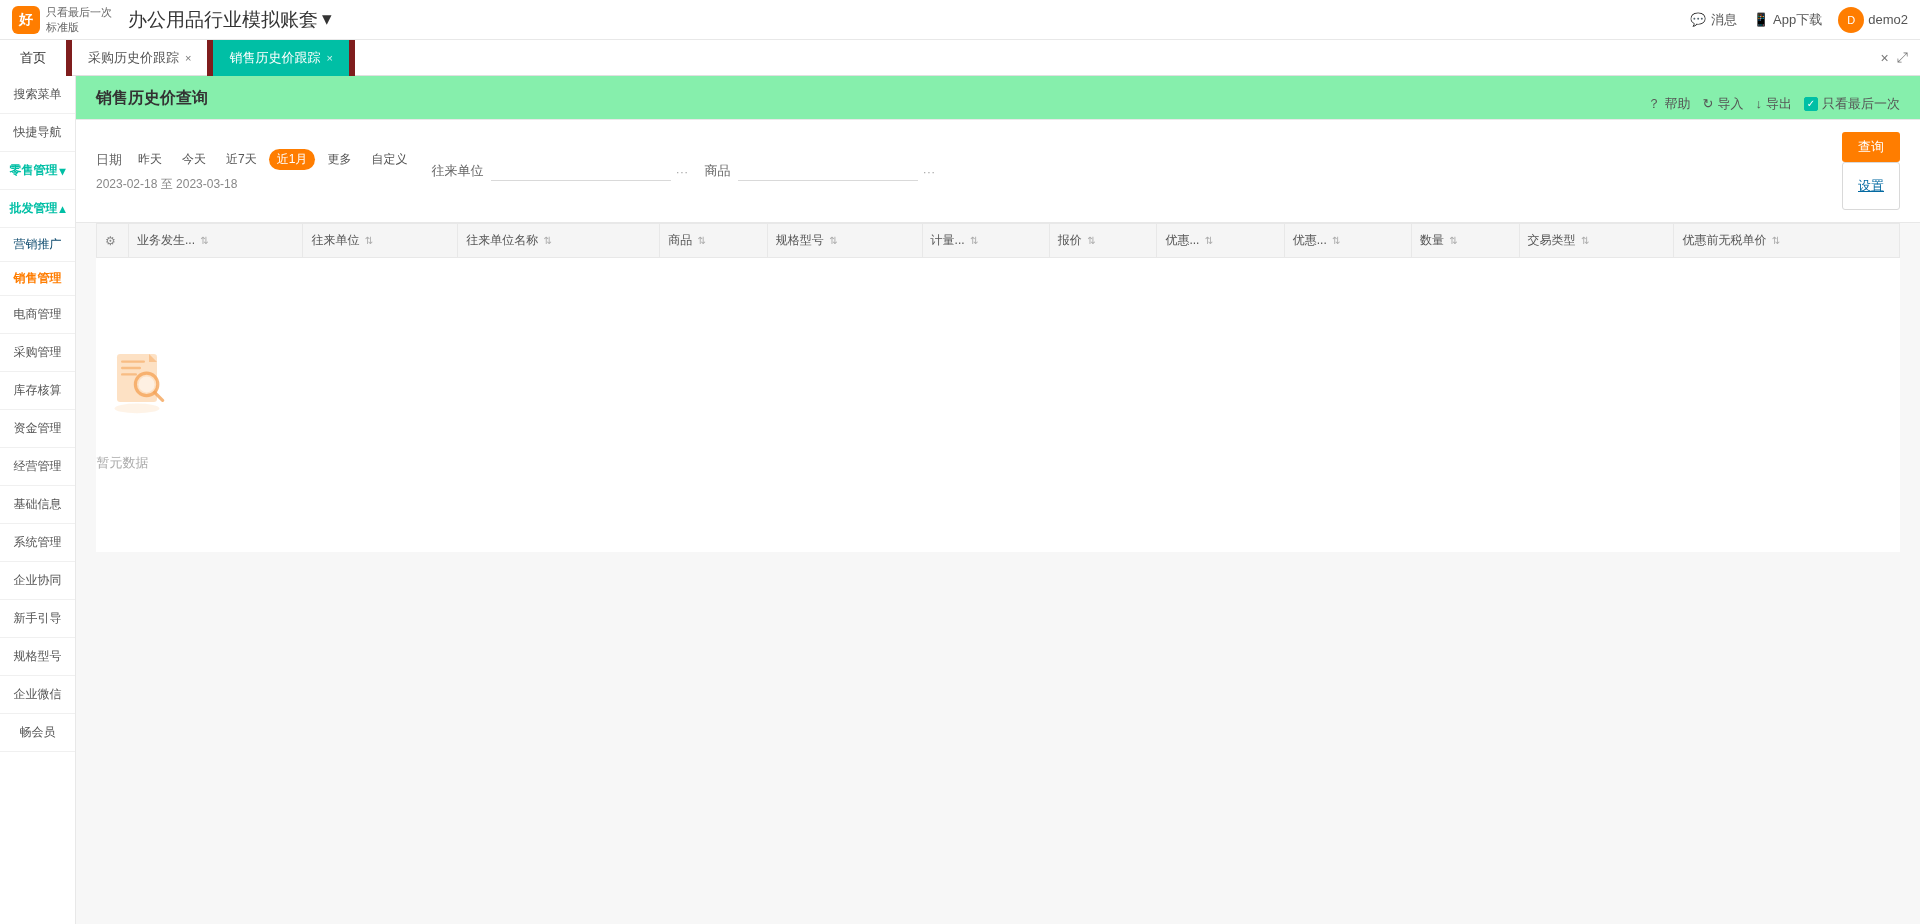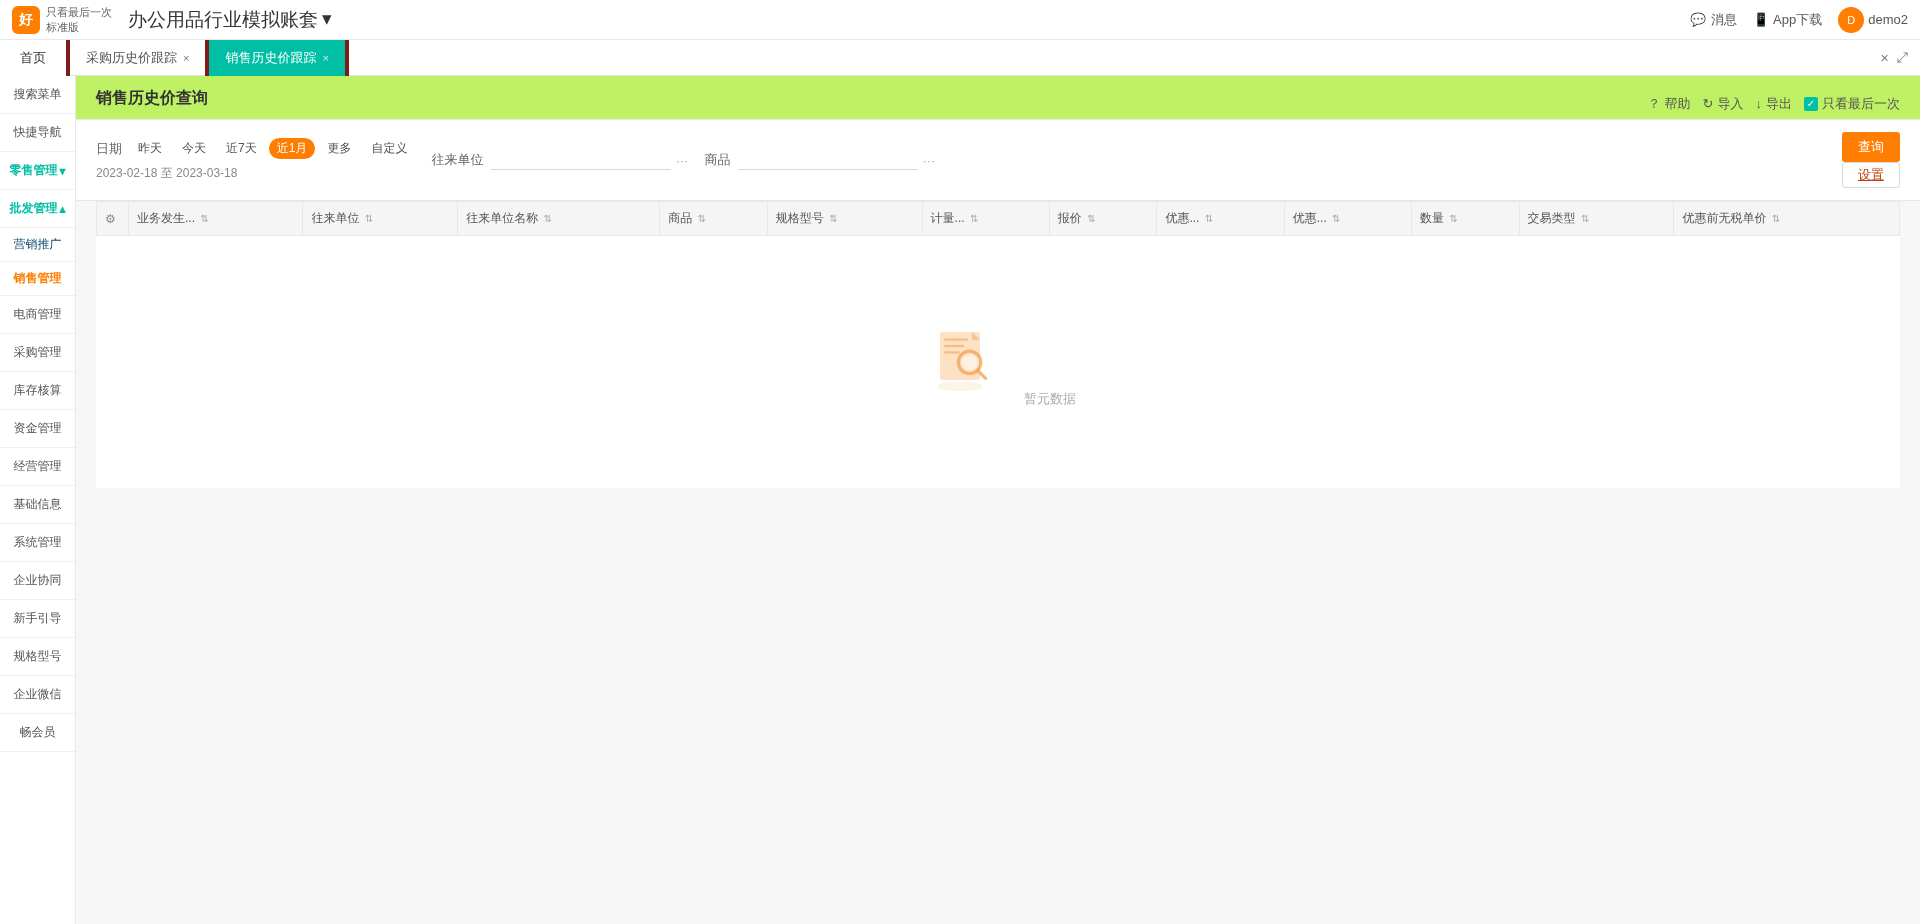--- a/index.html
+++ b/index.html
@@ -11,76 +11,76 @@
     .logo-area { display: flex; align-items: center; gap: 6px; }
     .logo-icon { width: 28px; height: 28px; background: #ff7d00; border-radius: 6px; display: flex; align-items: center; justify-content: center; color: white; font-size: 14px; font-weight: bold; }
     .logo-text { font-size: 11px; color: #666; line-height: 1.3; }
     .app-selector { display: flex; align-items: flex-start; gap: 4px; color: #333; font-size: 19px; cursor: pointer; padding: 0 8px; }
     .top-bar-right { display: flex; align-items: center; gap: 16px; color: #555; font-size: 13px; }
     .top-bar-right-item { display: flex; align-items: center; gap: 4px; cursor: pointer; }
     .avatar { width: 26px; height: 26px; border-radius: 50%; background: #ff7d00; display: flex; align-items: center; justify-content: center; color: white; font-size: 11px; }
 
     
     .tab-bar { height: 36px; background: #fff; display: flex; align-items: center; padding: 0 0; border-bottom: 1px solid #e0e0e0; }
-    .tab { height: 36px; padding: 0 16px; display: flex; align-items: center; gap: 6px; cursor: pointer; font-size: 13px; color: #555; border-right: 4px solid #7f1d1d; white-space: nowrap; }
+    .tab { height: 36px; padding: 0 16px; display: flex; align-items: center; gap: 6px; cursor: pointer; font-size: 13px; color: #555; border-right: 6px solid #7f1d1d; white-space: nowrap; }
     .tab.home { background: #fff; color: #333; padding: 0 20px; }
     .tab.active { background: #00bfa5; color: #fff; }
     .tab .close-icon { font-size: 11px; cursor: pointer; opacity: 0.8; }
     .tab-actions { margin-left: auto; display: flex; align-items: center; gap: 8px; padding: 0 12px; }
     .tab-action-btn { cursor: pointer; color: #777; font-size: 14px; }
 
     
     .main-layout { display: flex; flex: 1; overflow: hidden; }
 
     
     .sidebar { width: 76px; background: #fff; border-right: 1px solid #e8e8e8; display: flex; flex-direction: column; overflow-y: auto; }
     .sidebar-item { padding: 10px 4px; text-align: center; cursor: pointer; font-size: 12px; color: #555; border-bottom: 1px solid #f0f0f0; }
     .sidebar-item.section-header { color: #00bfa5; font-weight: bold; display: flex; align-items: center; justify-content: center; gap: 2px; }
     .sidebar-item.sub-item { color: #0c4a6e; font-size: 12px; padding: 8px 4px; }
     .sidebar-item.sub-item.active { color: #ff7d00; font-weight: bold; }
 
     
     .content-area { flex: 1; display: flex; flex-direction: column; overflow: hidden; background: #f7f7f7; }
 
     
-    .page-header { background: #bef264; padding: 12px 20px 0 20px; border-bottom: 1px solid #e8e8e8; text-align: right; }
+    .page-header { background: #86efac; padding: 12px 20px 0 20px; border-bottom: 1px solid #e8e8e8; text-align: right; }
     .page-title { font-size: 16px; font-weight: bold; color: #333; margin-bottom: 10px; }
     .page-title-row { display: flex; align-items: center; justify-content: space-between; }
     .header-actions { display: flex; align-items: center; gap: 12px; font-size: 13px; color: #555; }
     .header-action { display: flex; align-items: center; gap: 4px; cursor: pointer; }
     .checkbox-label { display: flex; align-items: center; gap: 4px; cursor: pointer; }
     .checkbox-checked { width: 14px; height: 14px; background: #00bfa5; border: 1px solid #00bfa5; border-radius: 2px; display: flex; align-items: center; justify-content: center; color: white; font-size: 10px; }
 
     
     .filter-area { background: #fff; padding: 12px 20px; border-bottom: 1px solid #e8e8e8; }
     .filter-row { display: flex; align-items: center; gap: 16px; flex-wrap: wrap; }
     .filter-group { display: flex; align-items: center; gap: 8px; }
     .filter-label { color: #666; font-size: 13px; white-space: nowrap; }
     .date-options { display: flex; align-items: center; gap: 4px; }
     .date-btn { padding: 2px 8px; border-radius: 3px; cursor: pointer; font-size: 12px; color: #555; }
     .date-btn.active { background: #ff7d00; color: white; border-radius: 12px; }
     .date-range { font-size: 12px; color: #888; margin-top: 2px; }
     .filter-input-group { display: flex; align-items: center; gap: 4px; }
     .filter-input { border: none; border-bottom: 1px solid #d9d9d9; padding: 2px 4px; font-size: 13px; width: 180px; outline: none; color: #333; background: transparent; }
     .filter-input-dots { color: #aaa; font-size: 13px; cursor: pointer; }
     .search-btn { background: #ff7d00; color: white; border: none; padding: 6px 16px; border-radius: 3px; cursor: pointer; font-size: 13px; }
-    .settings-btn { background: #fff; color: #c2410c; border: 1px solid #d9d9d9; padding: 3px 12px; border-radius: 3px; cursor: pointer; font-size: 13px; text-decoration: underline; }
+    .settings-btn { background: #fff; color: #0369a1; border: 1px solid #d9d9d9; padding: 14px 12px; border-radius: 3px; cursor: pointer; font-size: 13px; text-decoration: underline; }
     .filter-col1 { display: flex; flex-direction: column; gap: 4px; }
 
     
     .table-container { flex: 1; overflow: auto; padding: 0 20px 20px 20px; }
     .data-table { width: 100%; border-collapse: collapse; background: #fff; font-size: 12px; }
     .data-table th { background: #f5f5f5; border: 1px solid #e8e8e8; padding: 8px 8px; text-align: left; color: #555; font-weight: normal; white-space: nowrap; cursor: pointer; }
     .data-table th .sort-arrows { color: #aaa; font-size: 10px; margin-left: 2px; }
     .data-table td { border: 1px solid #f0f0f0; padding: 8px 8px; color: #333; }
     .table-settings-col { width: 32px; text-align: center; }
     .gear-icon { color: #888; cursor: pointer; }
 
     
-    .empty-state { display: flex; align-items: flex-end; justify-content: center; padding: 80px 0; gap: 24px; }
+    .empty-state { display: flex; flex-direction: column; align-items: flex-start; justify-content: center; padding: 80px 0; gap: 24px; }
     .empty-icon { width: 80px; height: 80px; margin-bottom: 12px; }
     .empty-text { color: #aaa; font-size: 13px; }
 
     
     ::-webkit-scrollbar { width: 6px; height: 6px; }
     ::-webkit-scrollbar-track { background: #f1f1f1; }
     ::-webkit-scrollbar-thumb { background: #ccc; border-radius: 3px; }
   </style>
 </head>
 <body>

